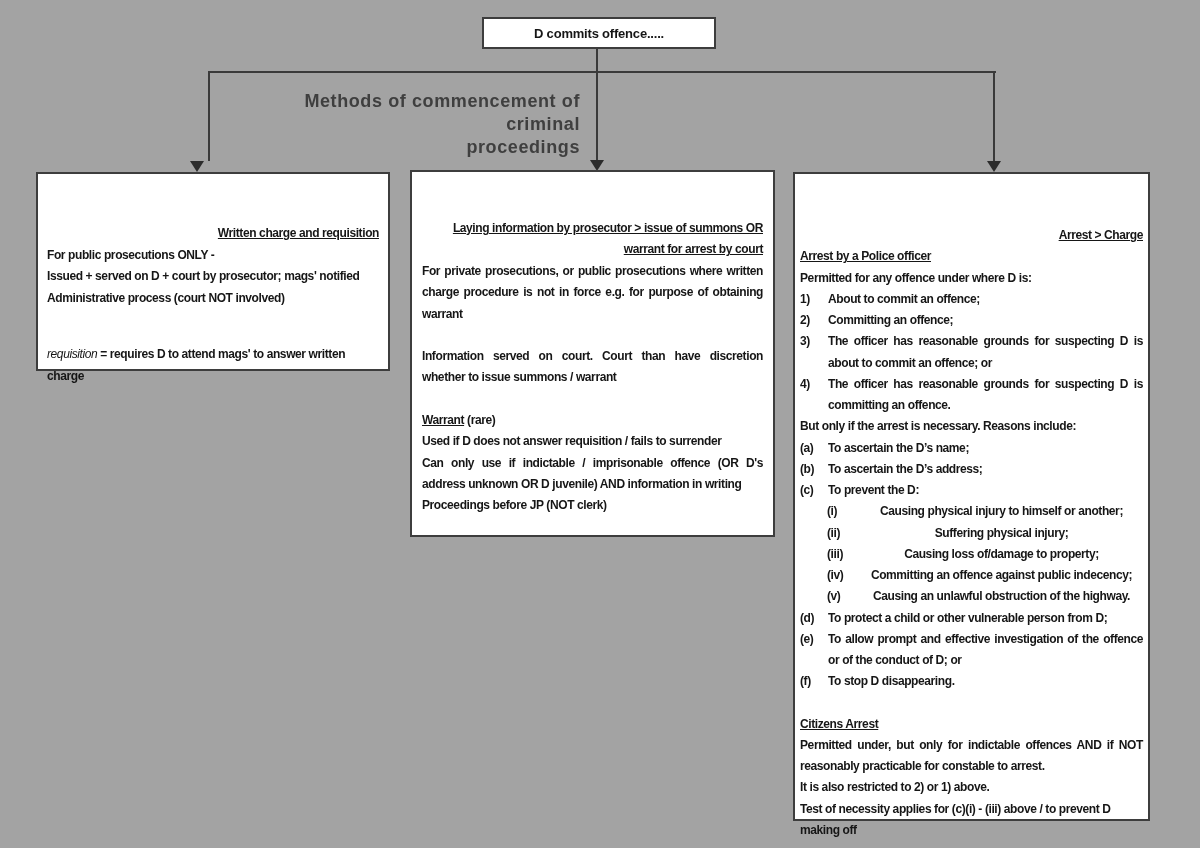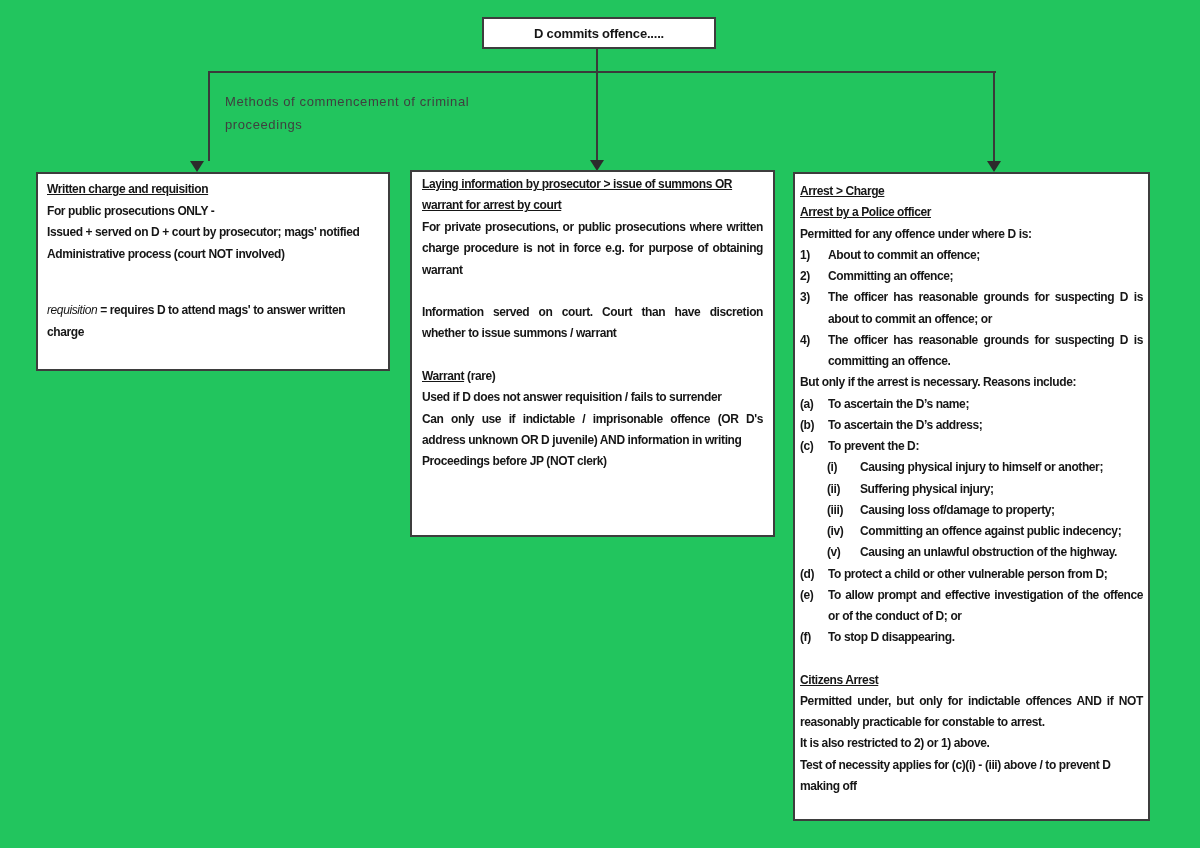--- a/index.html
+++ b/index.html
@@ -1,50 +1,50 @@
 <!DOCTYPE html>
 <html><head>
 <meta charset="utf-8">
 <style>
   html,body{margin:0;padding:0;background:#ffffff;}
   #stage{
-    position:relative;width:1200px;height:848px;background:#22c55e;overflow:hidden;
+    position:relative;width:1200px;height:848px;background:#a3a3a3;overflow:hidden;
     font-family:"Liberation Sans",sans-serif;color:#1a1a1a;
   }
   .box{
     position:absolute;box-sizing:border-box;background:#ffffff;
     border:2px solid #3d3d3d;font-weight:bold;font-size:12px;
     letter-spacing:-0.4px;color:#161616;
   }
-  .box-title{text-align:left;text-decoration:underline;}
+  .box-title{text-align:right;text-decoration:underline;margin-top:44px;}
   .u{text-decoration:underline;}
   .it{font-style:italic;font-weight:normal;}
   .jst{text-align:justify;text-align-last:left;}
   .blank{height:21px;}
   .row{display:flex;}
   .row .marker{flex:0 0 28px;}
   .row .txt{flex:1;}
   .subrow{display:flex;margin-left:27px;}
   .subrow .marker{flex:0 0 33px;}
-  .subrow .txt{flex:1;}
+  .subrow .txt{flex:1;text-align:center;}
   .vline,.hline{position:absolute;background:#3a3a3a;}
   .arrow-down{
     position:absolute;width:0;height:0;
     border-left:7px solid transparent;border-right:7px solid transparent;
     border-top:11px solid #2c2c2c;
   }
   #top-box{
     left:482px;top:17px;width:234px;height:32px;
     display:flex;align-items:center;justify-content:center;
     font-size:13px;letter-spacing:-0.2px;
   }
   #flow-label{
     position:absolute;left:225px;top:90px;width:355px;
-    text-align:left;font-size:13px;line-height:23px;
-    font-weight:400;color:#3f3f3f;letter-spacing:0.6px;
+    text-align:right;font-size:18px;line-height:23px;
+    font-weight:700;color:#3f3f3f;letter-spacing:0.6px;
   }
   #left-box{left:36px;top:172px;width:354px;height:199px;padding:5px 9px;line-height:21.5px;}
   #left-box .spacer{height:35px;}
   #middle-box{left:410px;top:170px;width:365px;height:367px;padding:2px 10px;line-height:21.4px;}
   #right-box{left:793px;top:172px;width:357px;height:649px;padding:7px 5px;line-height:21.25px;}
 </style>
 </head>
 <body>
 
 <div id="stage">

